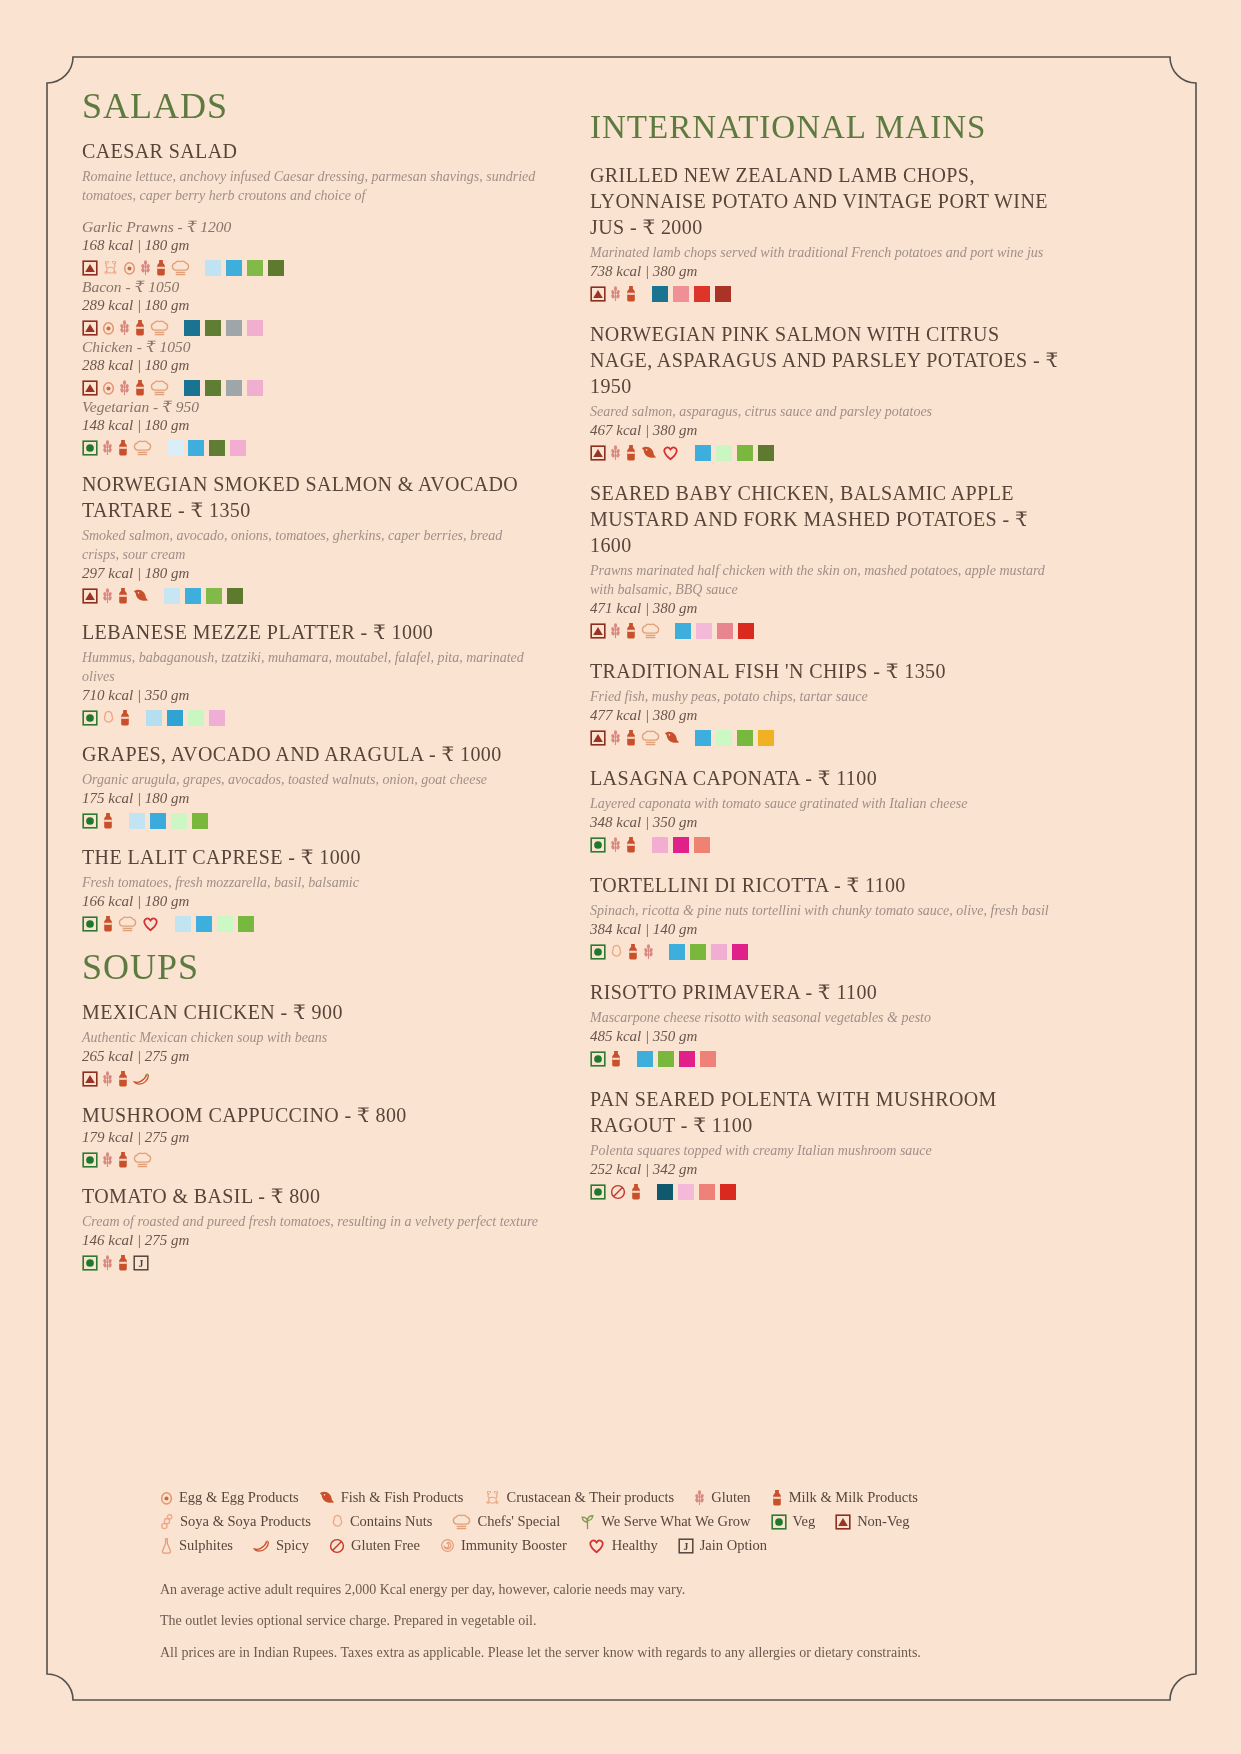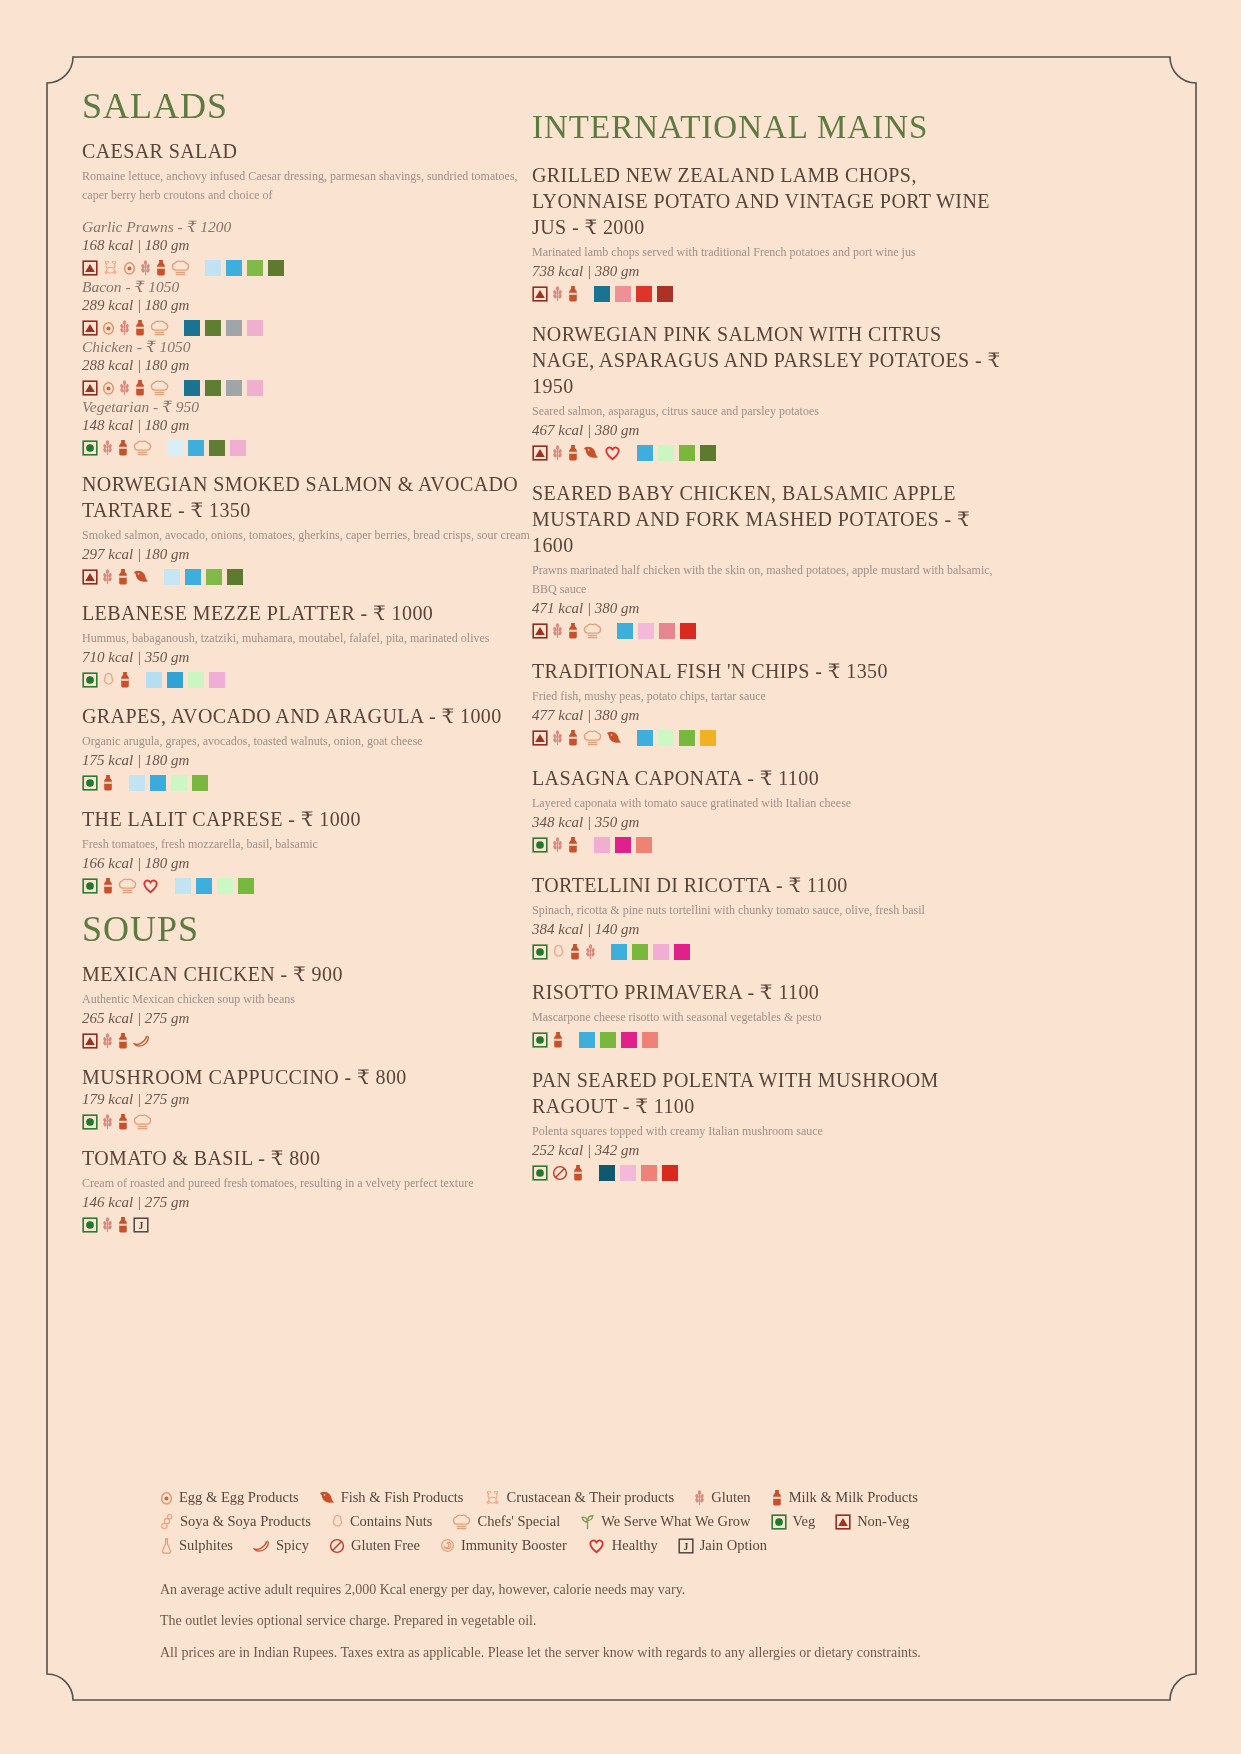--- a/index.html
+++ b/index.html
@@ -1,29 +1,29 @@
 <!DOCTYPE html>
 <html><head>
 <meta charset="utf-8">
 <style>
   html,body{margin:0;padding:0;background:#e9e2da;}
   .page{position:relative;width:1241px;height:1754px;background:#fbe3d1;
         font-family:"Liberation Serif","DejaVu Serif","DejaVu Sans",serif;overflow:hidden;}
   .frame{position:absolute;left:0;top:0;pointer-events:none;}
   .col{position:absolute;}
   .col-left{left:82px;top:86px;width:458px;}
-  .col-right{left:532px;top:108px;width:474px;}
+  .col-right{left:590px;top:108px;width:474px;}
   h2.section{font-weight:normal;font-size:36px;line-height:40px;letter-spacing:1px;
              color:#5d7a40;margin:0 0 12px 0;}
   .col-right h2.section{font-size:33px;line-height:38px;margin-bottom:16px;}
   .dish{margin-bottom:15px;}
   .col-right .dish{margin-bottom:19px;}
   h3.dish-title{font-weight:normal;font-size:20px;line-height:26px;letter-spacing:.4px;
                 color:#584439;margin:0;}
-  p.desc{font-size:12px;line-height:19px;color:#a18e88;margin:3px 0 0 0;}
+  p.desc{font-style:italic;font-size:14px;line-height:19px;color:#a18e88;margin:3px 0 0 0;}
   p.kcal{font-style:italic;font-size:15px;line-height:19px;color:#6a564c;margin:0;}
   p.vname{font-style:italic;font-size:15.5px;line-height:19px;color:#87736a;margin:0;}
   .variants{margin-top:12px;}
   .variant{margin:0 0 1px 0;}
   .icon-row{display:flex;align-items:center;gap:4px;margin-top:4px;min-height:17px;}
   .mi{display:inline-flex;align-items:center;line-height:0;}
   .squares{display:inline-flex;gap:5px;margin-left:11px;}
   .sq{width:16px;height:16px;display:inline-block;}
   .legend{position:absolute;left:160px;top:1489px;width:910px;color:#57463c;}
   .legend-row{display:flex;flex-wrap:wrap;column-gap:20px;row-gap:4px;align-items:center;
@@ -745,20 +745,21 @@
             <span class="sq" style="background: rgb(62, 174, 221);"></span>
             <span class="sq" style="background: rgb(122, 184, 61);"></span>
             <span class="sq" style="background: rgb(242, 174, 210);"></span>
             <span class="sq" style="background: rgb(224, 33, 138);"></span>
           </span>
         </div>
       </div>
       <div class="dish">
         <h3 class="dish-title">RISOTTO PRIMAVERA - ₹ 1100</h3>
         <p class="desc">Mascarpone cheese risotto with seasonal vegetables &amp; pesto</p>
+        <p class="kcal">485 kcal | 350 gm</p>
         <div class="icon-row">
           <span class="mi">
             <svg width="16" height="16" viewBox="0 0 20 20">
               <rect x="1.5" y="1.5" width="17" height="17" fill="none" stroke="#2c7a33" stroke-width="2"></rect>
               <circle cx="10" cy="10" r="4.8" fill="#1e7a2a"></circle>
             </svg>
           </span>
           <span class="mi">
             <svg width="12" height="17" viewBox="0 0 12 18">
               <path d="M4 1h4v3l2 2.5V16a1.5 1.5 0 0 1-1.5 1.5h-5A1.5 1.5 0 0 1 2 16V6.5L4 4z" fill="#c8502b"></path>

